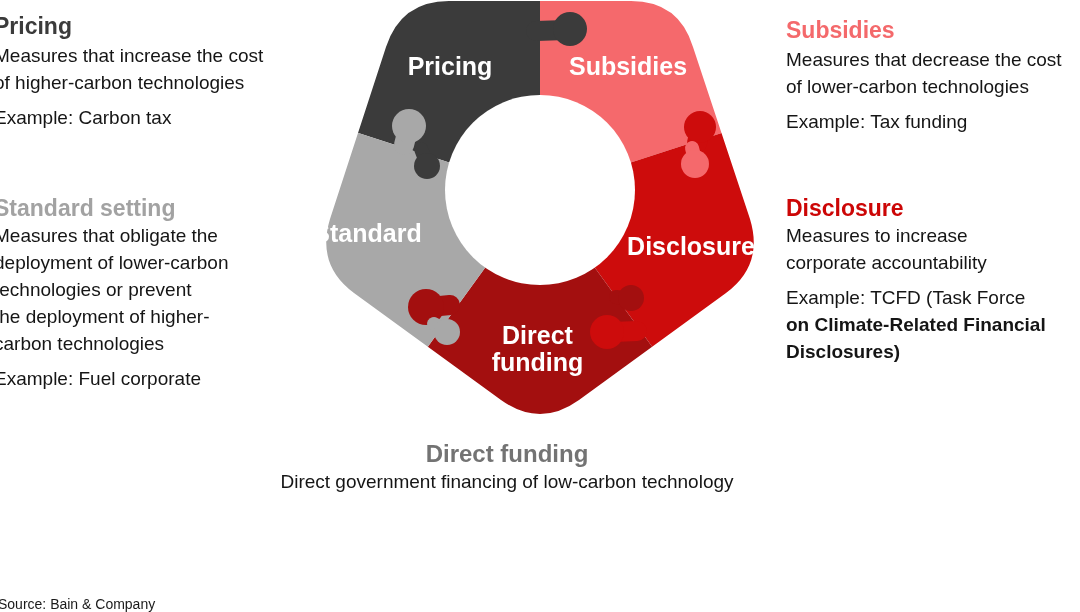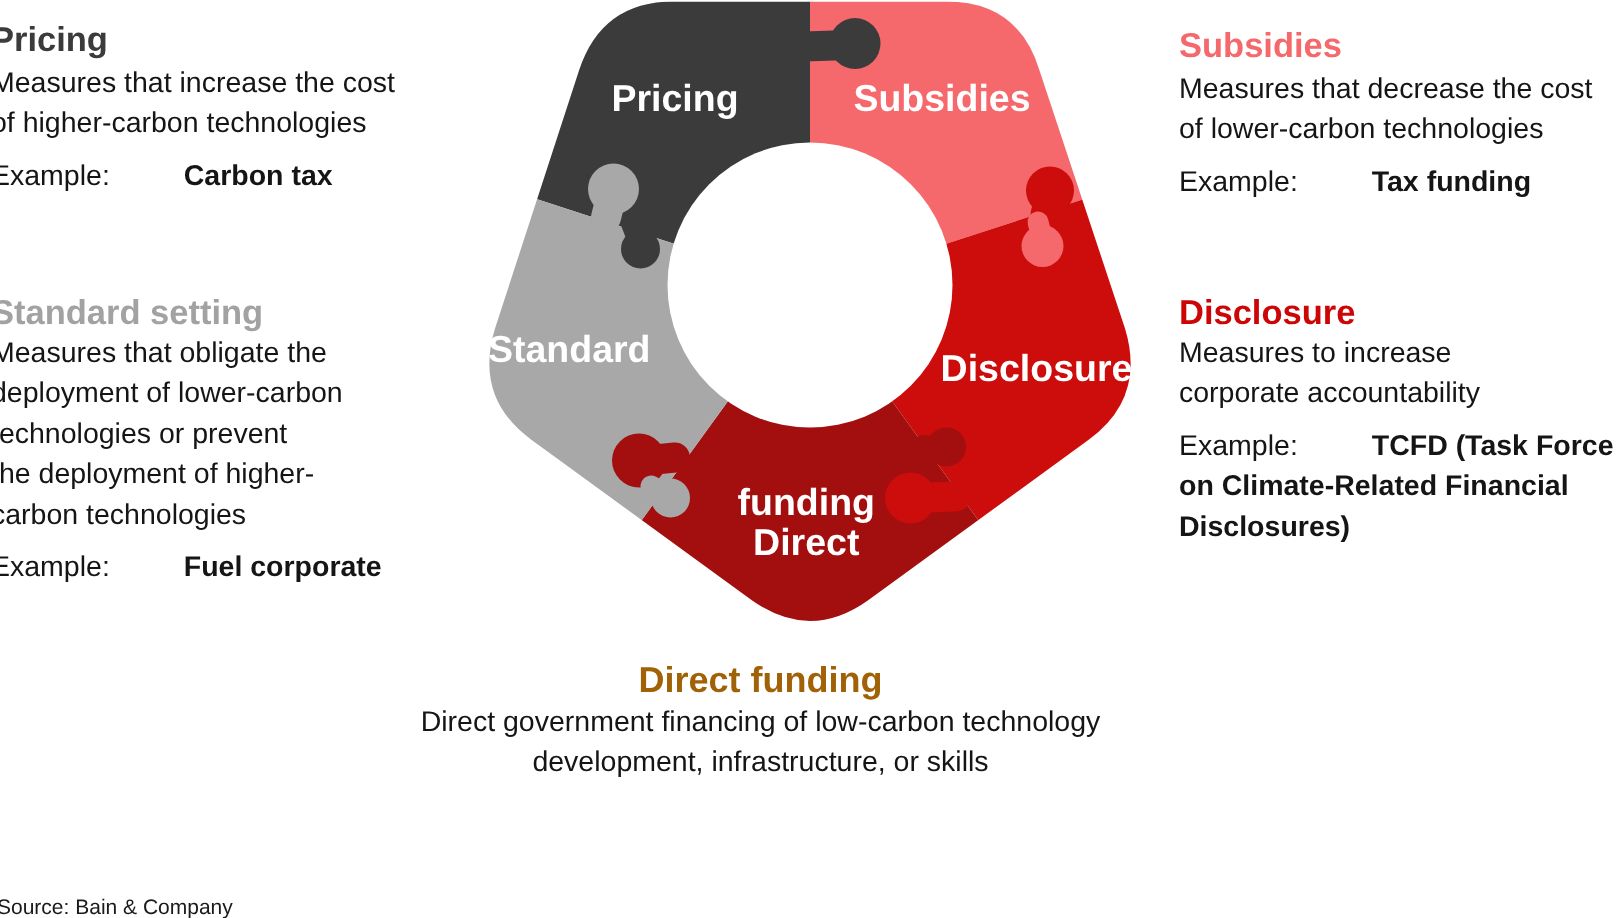--- a/index.html
+++ b/index.html
@@ -4,26 +4,26 @@
 <style>
   html,body{margin:0;padding:0;background:#fff;}
   body{
     width:1080px;height:612px;position:relative;overflow:hidden;
     font-family:"Liberation Sans",sans-serif;color:#151515;
   }
   .block{position:absolute;}
   .h{font-weight:bold;font-size:23px;line-height:28px;white-space:nowrap;}
   .bline{font-size:19px;line-height:27px;white-space:nowrap;}
   .ex{margin-top:8px;font-size:19px;line-height:27px;white-space:nowrap;}
-  .ex b{font-weight:bold;margin-left:44px;}
+  .ex b{font-weight:normal;}
   .c-dark{color:#3b3b3b;}
   .c-gray{color:#a2a2a2;}
   .c-salmon{color:#f4696b;}
   .c-red{color:#cc0606;}
-  .c-darkred{color:#a16207;}
+  .c-darkred{color:#737373;}
   .center{text-align:center;}
   .plabel{
     position:absolute;color:#ffffff;font-weight:bold;font-size:25px;
     line-height:27px;text-align:center;
   }
   .src{
     position:absolute;left:-2px;top:596px;font-size:14px;line-height:16px;
     color:#1a1a1a;white-space:nowrap;
   }
   svg{position:absolute;left:0;top:0;}
@@ -80,24 +80,24 @@
     </g>
   </g>
 
   <circle cx="540" cy="190" r="95" fill="#ffffff"></circle>
 </svg>
 
 <div class="plabel" style="left:370px;top:53px;width:160px;">Pricing</div>
 <div class="plabel" style="left:548px;top:53px;width:160px;">Subsidies</div>
 <div class="plabel" style="left:611px;top:233px;width:160px;">Disclosure</div>
 <div class="plabel" style="left:450px;top:322px;width:175px;">
+  <div>Direct</div>
   <div>funding</div>
-  <div>Direct</div>
 </div>
-<div class="plabel" style="left:292px;top:220px;width:175px;">
+<div class="plabel" style="left:280px;top:220px;width:175px;">
   <div>Standard</div>
 </div>
 
 <div class="block" style="left:-6px;top:12px;width:320px;">
   <div class="h c-dark">Pricing</div>
   <div class="bline" style="margin-top:2px;">Measures that increase the cost</div>
   <div class="bline">of higher-carbon technologies</div>
   <div class="ex"><span>Example: </span><b>Carbon tax</b></div>
 </div>
 
@@ -123,16 +123,15 @@
   <div class="bline">Measures to increase</div>
   <div class="bline">corporate accountability</div>
   <div class="ex"><span>Example: </span><b>TCFD (Task Force</b></div>
   <div class="bline" style="font-weight:bold;">on Climate-Related Financial</div>
   <div class="bline" style="font-weight:bold;">Disclosures)</div>
 </div>
 
 <div class="block center" style="left:107px;top:440px;width:800px;">
   <div class="h c-darkred" style="font-size:24px;">Direct funding</div>
   <div class="bline">Direct government financing of low-carbon technology</div>
-  <div class="bline">development, infrastructure, or skills</div>
 </div>
 
 <div class="src">Source: Bain &amp; Company</div>
 
 </body></html>

